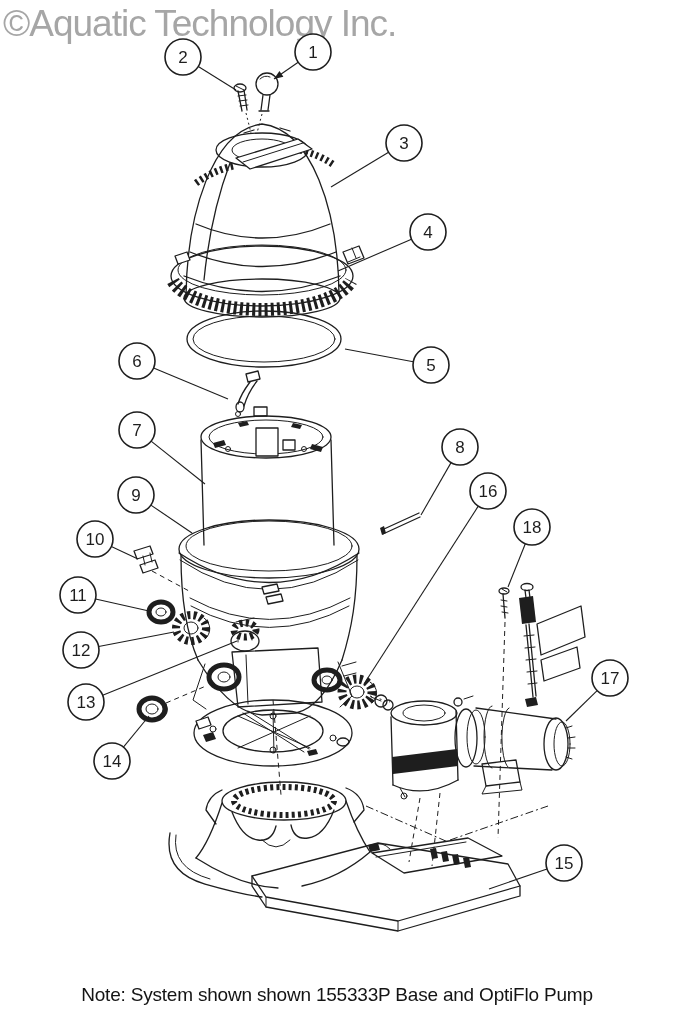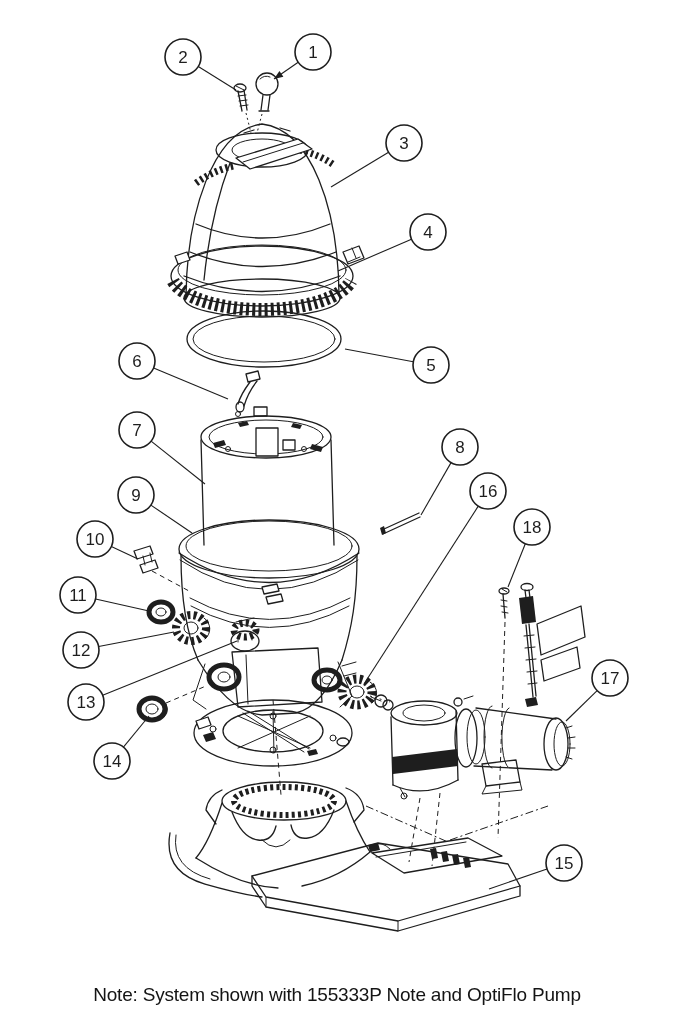--- a/index.html
+++ b/index.html
@@ -33,20 +33,21 @@
   #diagram-svg .wfill{fill:#fff;stroke:currentColor;stroke-width:1.3;stroke-linejoin:round;}
   #diagram-svg .callout-circle{fill:#fff;stroke:currentColor;stroke-width:1.6;}
   #diagram-svg .callout-num{fill:currentColor;font-family:"Liberation Sans",sans-serif;font-size:17px;}
   #diagram-svg .leader{stroke:currentColor;stroke-width:1.1;fill:none;}
 </style>
 </head>
 <body>
 
 <div class="page">
 
+  <div class="watermark">©Aquatic Technology Inc.</div>
 
   <svg id="diagram-svg" width="674" height="1033" viewBox="0 0 674 1033">
 
     <g>
       <circle class="ln" cx="267" cy="84" r="11"></circle>
       <path class="thin" d="M260,79 a9,9 0 0 1 10,-2"></path>
       <path class="ln" d="M263,95 L261,110 M270,95 L268,110"></path>
       <path class="ln" d="M259,111 h10"></path>
       <path class="dot" d="M262,114 L257,133"></path>
     </g>
@@ -352,14 +353,14 @@
           <text x="610" y="684" text-anchor="middle" class="callout-num">17</text>
         </g>
         <g>
           <line x1="525.3149678256261" y1="543.7125804359347" x2="508" y2="587" class="leader"></line>
           <circle cx="532" cy="527" r="18" class="callout-circle"></circle>
           <text x="532" y="533" text-anchor="middle" class="callout-num">18</text>
         </g>
       </g>
   </svg>
 
-  <div class="note">Note: System shown with 155333P Note and OptiFlo Pump</div>
+  <div class="note">Note: System shown shown 155333P Base and OptiFlo Pump</div>
 </div>
 
 </body></html>

